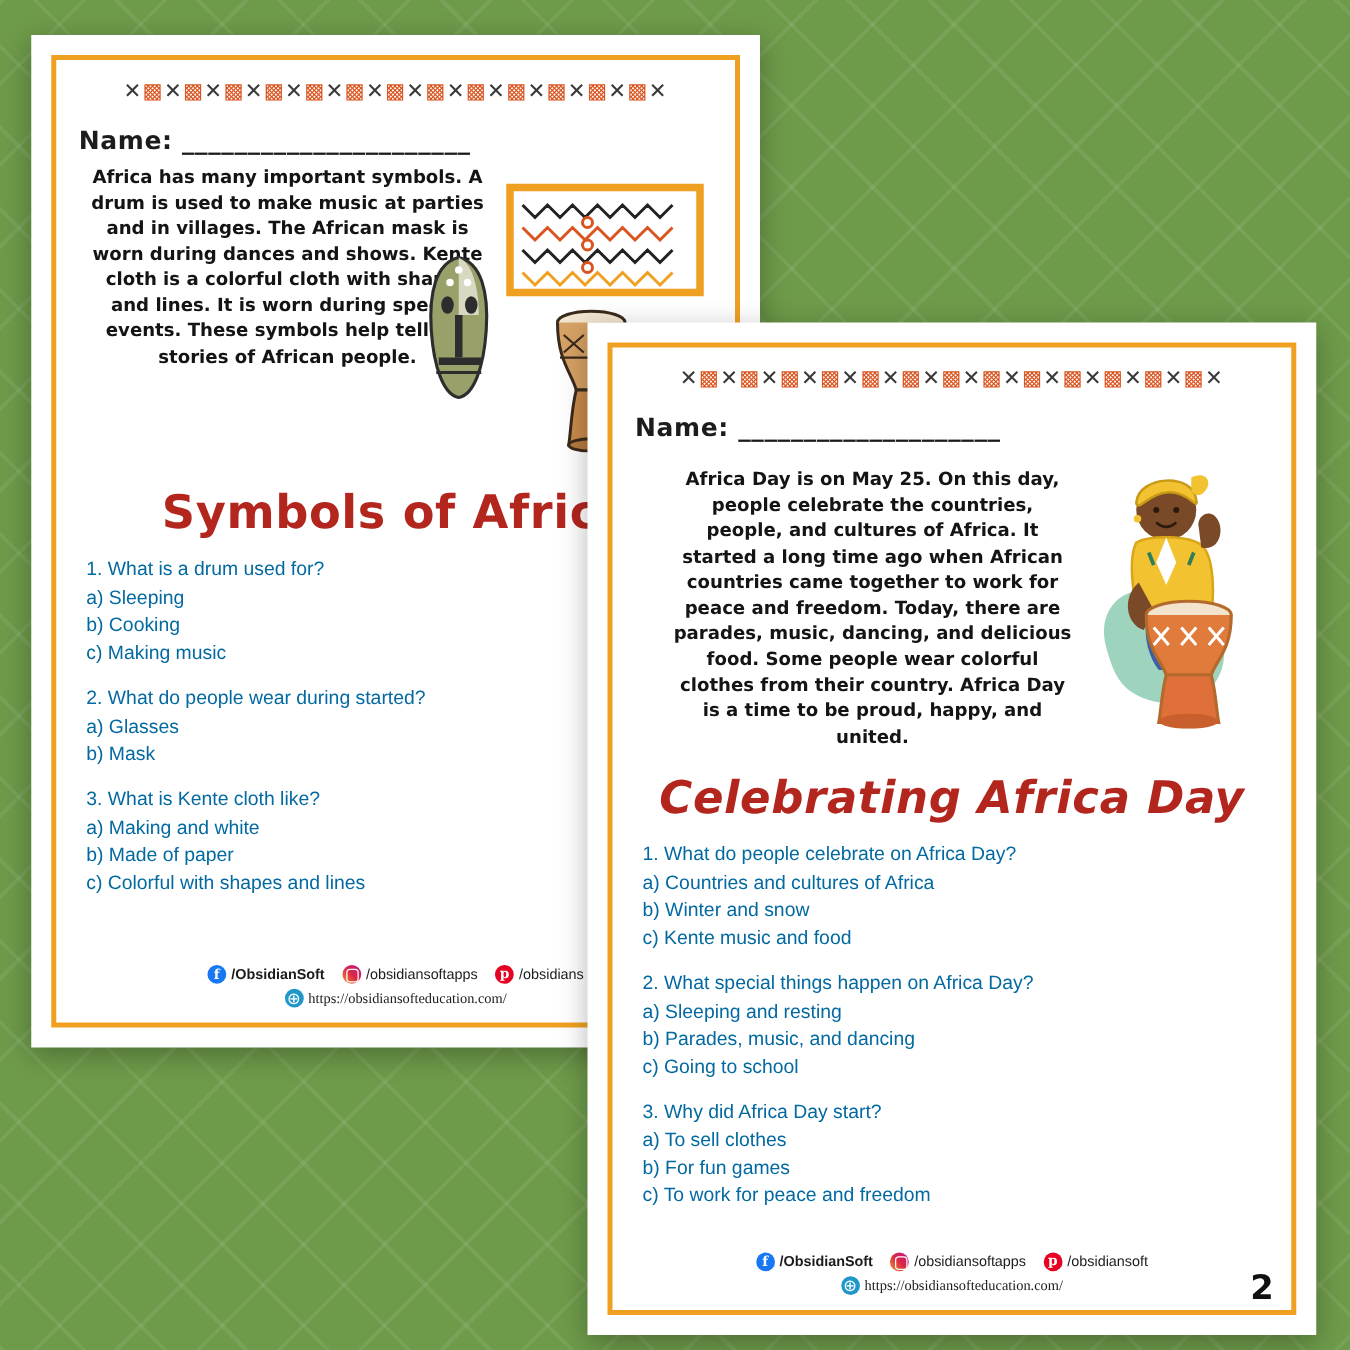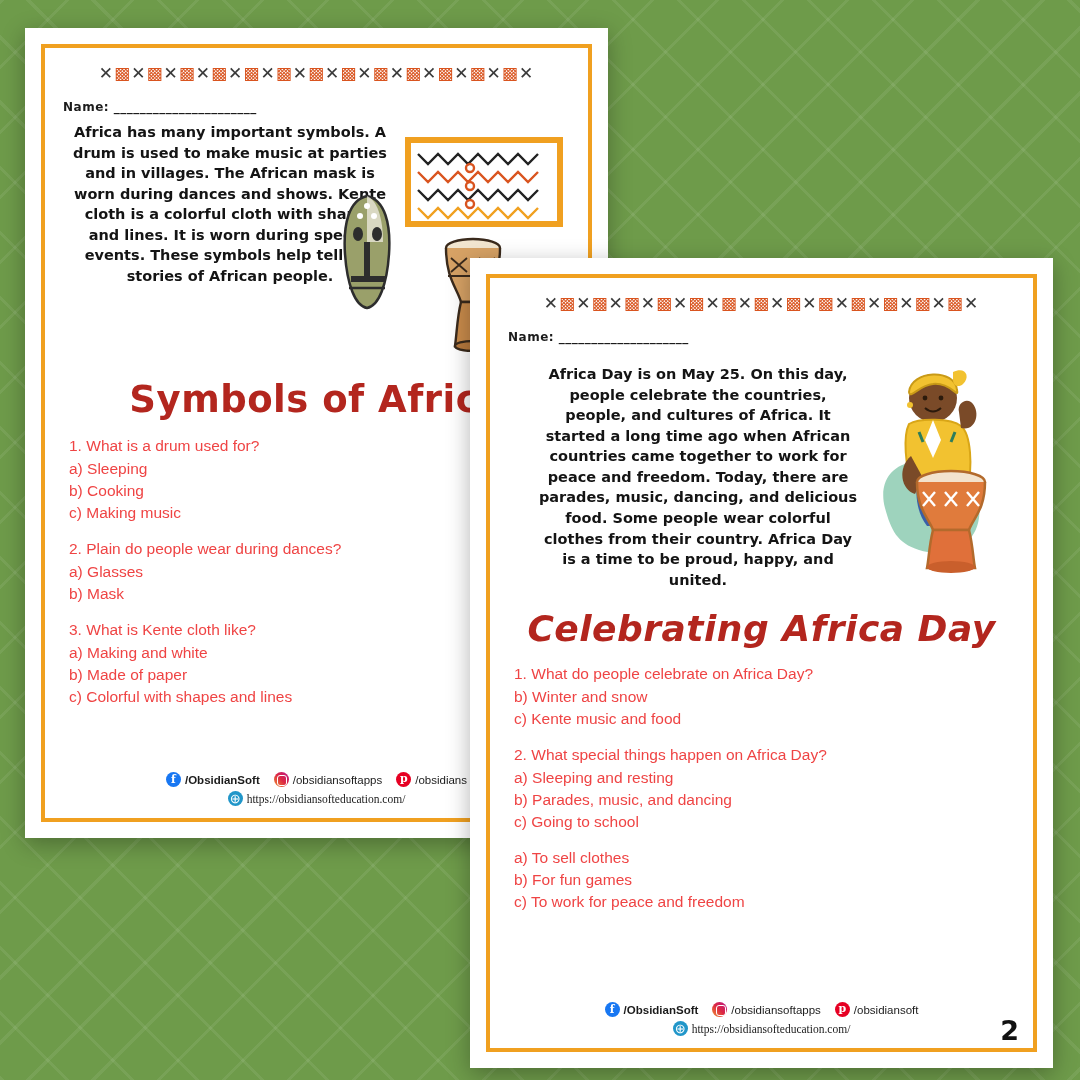--- a/index.html
+++ b/index.html
@@ -45,21 +45,21 @@
     overflow:hidden; white-space:nowrap;
     letter-spacing:1px;
   }
   .topband .g{ display:inline-block; font-size:17px; line-height:17px; color:#3a3a3a; font-family:"DejaVu Sans", sans-serif; }
   .topband .g.sq{ color:#d9541f; }
 
   .name-row{
     margin-top:14px;
     font-family:"DejaVu Sans", sans-serif;
     font-weight:bold;
-    font-size:12px;
+    font-size:20px;
     color:#1c1c1c;
     letter-spacing:0.5px;
   }
 
   .passage-wrap{
     position:relative;
     margin-top:8px;
     min-height:250px;
   }
   .passage{
@@ -82,21 +82,21 @@
     font-family:"DejaVu Sans", sans-serif;
     font-weight:bold;
     font-size:37px;
     letter-spacing:0.5px;
     margin:6px 0 14px 0;
   }
   .sheet-2 .title{ font-size:36px;font-style:italic; }
 
   .questions{
     font-size:15.5px;
-    color:#ef4444;
+    color:#0369a1;
     line-height:1.42;
     padding-left:6px;
   }
   .q-block{ margin-bottom:14px; }
   .q-text{ margin-bottom:1px; }
   .opt{ }
 
   .footer{
     margin-top:auto;
     padding-bottom:6px;
@@ -219,21 +219,21 @@
     <div class="title">Symbols of Africa</div>
 
     <div class="questions">
       <div class="q-block">
         <div class="q-text"><span>1.</span>&nbsp;<span>What is a drum used for?</span></div>
         <div class="opt">a) Sleeping</div>
         <div class="opt">b) Cooking</div>
         <div class="opt">c) Making music</div>
       </div>
       <div class="q-block">
-        <div class="q-text"><span>2.</span>&nbsp;<span>Plain do people wear during dances?</span></div>
+        <div class="q-text"><span>2.</span>&nbsp;<span>What do people wear during started?</span></div>
         <div class="opt">a) Glasses</div>
         <div class="opt">b) Mask</div>
       </div>
       <div class="q-block">
         <div class="q-text"><span>3.</span>&nbsp;<span>What is Kente cloth like?</span></div>
         <div class="opt">a) Making and white</div>
         <div class="opt">b) Made of paper</div>
         <div class="opt">c) Colorful with shapes and lines</div>
       </div>
     </div>
@@ -337,30 +337,32 @@
         </g>
         <ellipse cx="84" cy="209" rx="24" ry="6" fill="#c95f2c"></ellipse>
       </svg>
     </div>
 
     <div class="title">Celebrating Africa Day</div>
 
     <div class="questions">
       <div class="q-block">
         <div class="q-text"><span>1.</span>&nbsp;<span>What do people celebrate on Africa Day?</span></div>
+        <div class="opt">a) Countries and cultures of Africa</div>
         <div class="opt">b) Winter and snow</div>
         <div class="opt">c) Kente music and food</div>
       </div>
       <div class="q-block">
         <div class="q-text"><span>2.</span>&nbsp;<span>What special things happen on Africa Day?</span></div>
         <div class="opt">a) Sleeping and resting</div>
         <div class="opt">b) Parades, music, and dancing</div>
         <div class="opt">c) Going to school</div>
       </div>
       <div class="q-block">
+        <div class="q-text"><span>3.</span>&nbsp;<span>Why did Africa Day start?</span></div>
         <div class="opt">a) To sell clothes</div>
         <div class="opt">b) For fun games</div>
         <div class="opt">c) To work for peace and freedom</div>
       </div>
     </div>
 
     <div class="footer">
       <div class="f-row">
         <div class="f-item">
           <span class="sico fb"></span>

